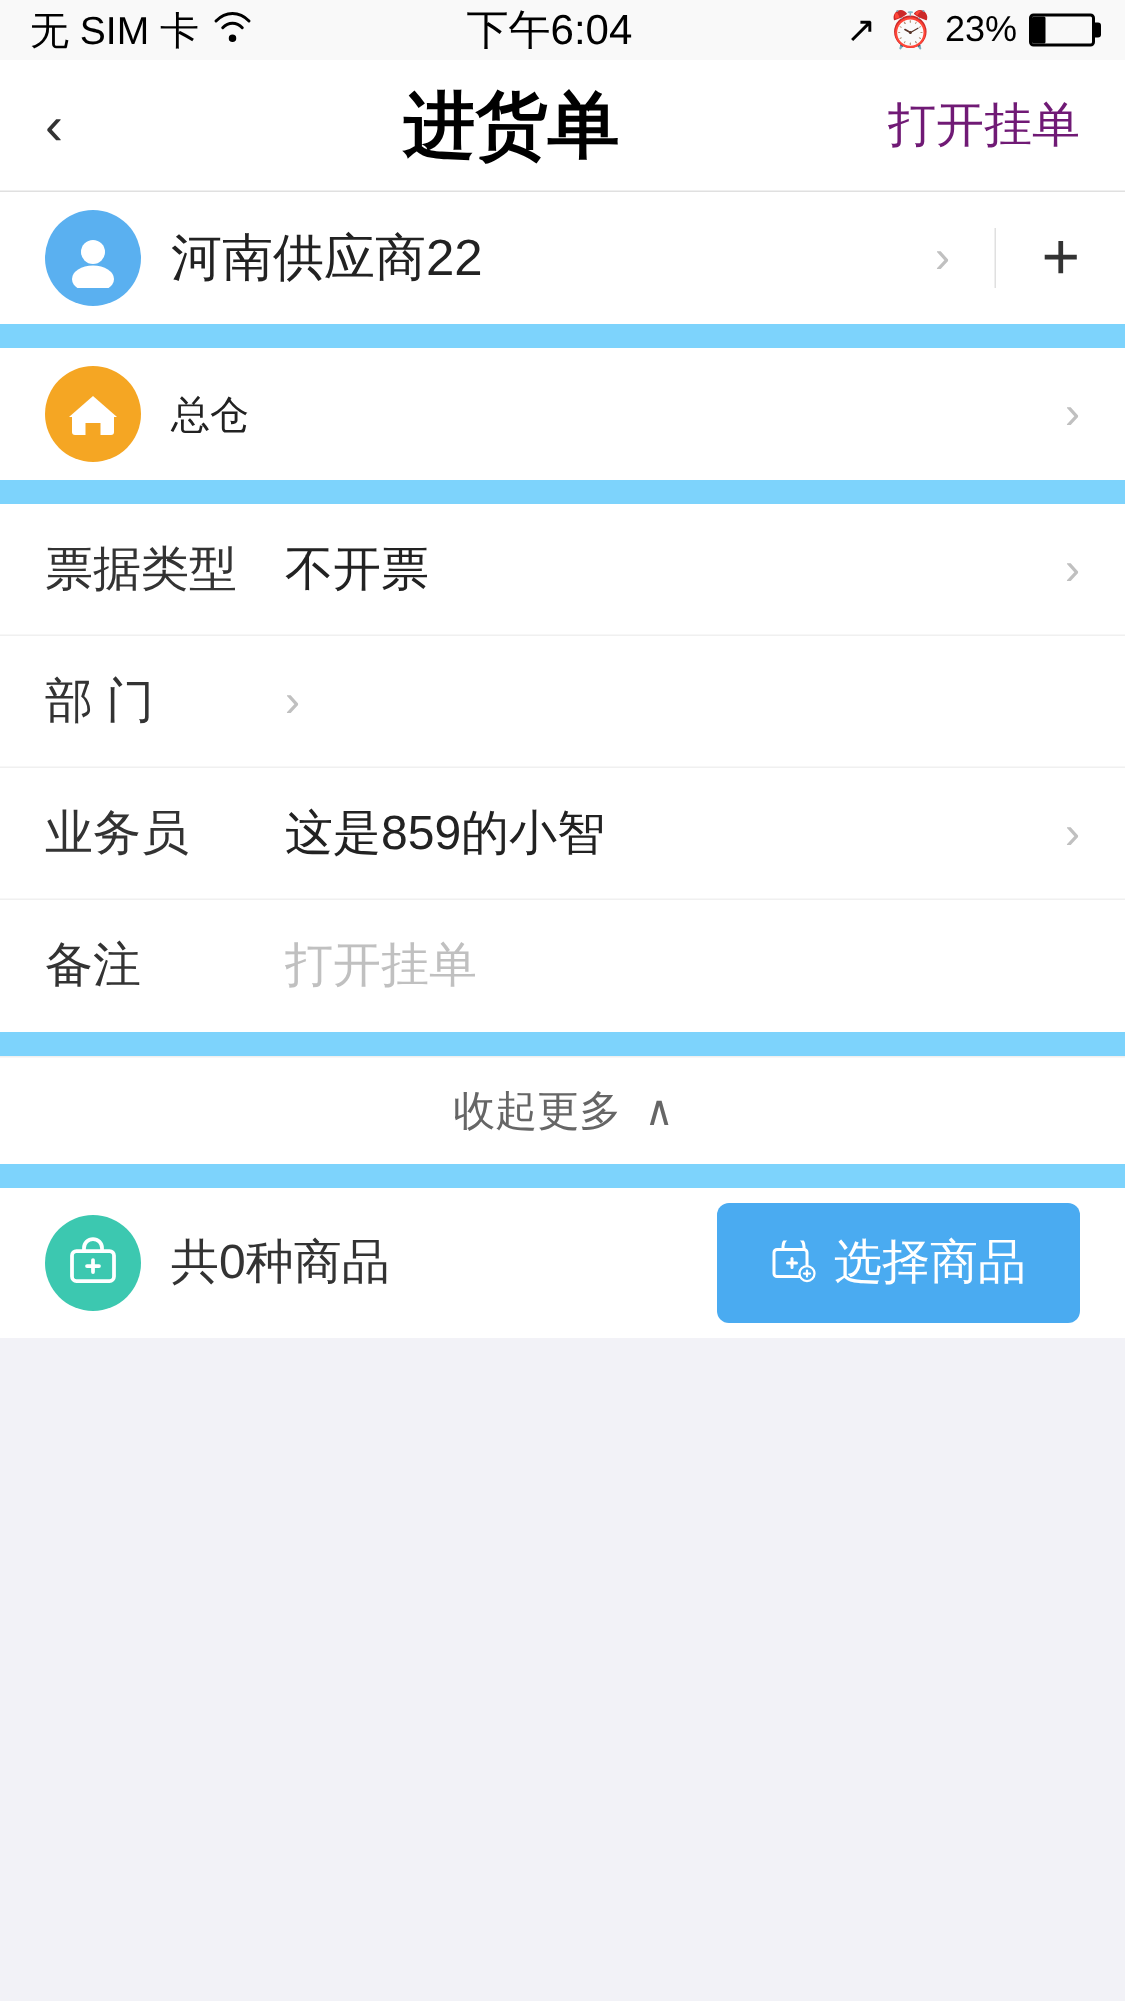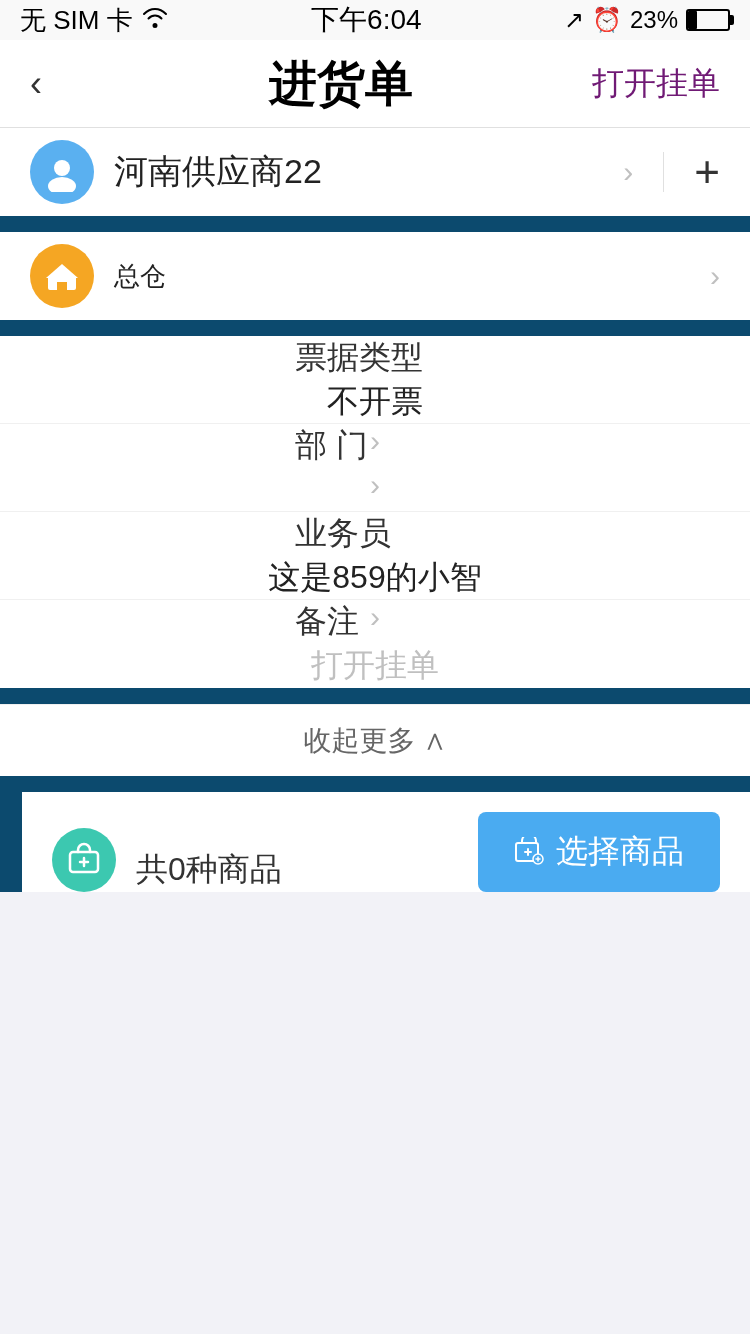--- a/index.html
+++ b/index.html
@@ -87,21 +87,21 @@
       color: #000;
     }
     .nav-action {
       font-size: 32px;
       color: #701a75;
       cursor: pointer;
     }
 
     
     .content {
-      background: #0c4a6e;
+      background: #7dd3fc;
     }
 
     
     .card-section {
       background: #fff;
       margin-bottom: 16px;
     }
 
     
     .supplier-row {
@@ -191,21 +191,20 @@
     .form-section {
       background: #fff;
       margin-bottom: 16px;
     }
     .form-row {
       display: flex;
       align-items: center;
       padding: 0 30px;
       height: 88px;
       border-bottom: 1px solid #f0f0f0;
-      flex-direction: column;
     }
     .form-row:last-child {
       border-bottom: none;
     }
     .form-label {
       font-size: 32px;
       color: #333;
       width: 160px;
       flex-shrink: 0;
     }
@@ -226,30 +225,30 @@
       display: flex;
       align-items: center;
       justify-content: center;
       height: 72px;
       border-top: 1px solid #f0f0f0;
       margin-bottom: 16px;
     }
     .collapse-text {
       font-size: 28px;
       color: #666;
+      font-family: Liberation Mono, monospace;
     }
 
     
     .product-bar {
       background: #fff;
       display: flex;
-      align-items: flex-end;
+      align-items: center;
       padding: 0 30px;
       height: 100px;
-      margin-left: 22px;
     }
     .product-icon {
       width: 64px;
       height: 64px;
       border-radius: 50%;
       background: #3cc8b0;
       display: flex;
       align-items: center;
       justify-content: center;
       margin-right: 20px;

